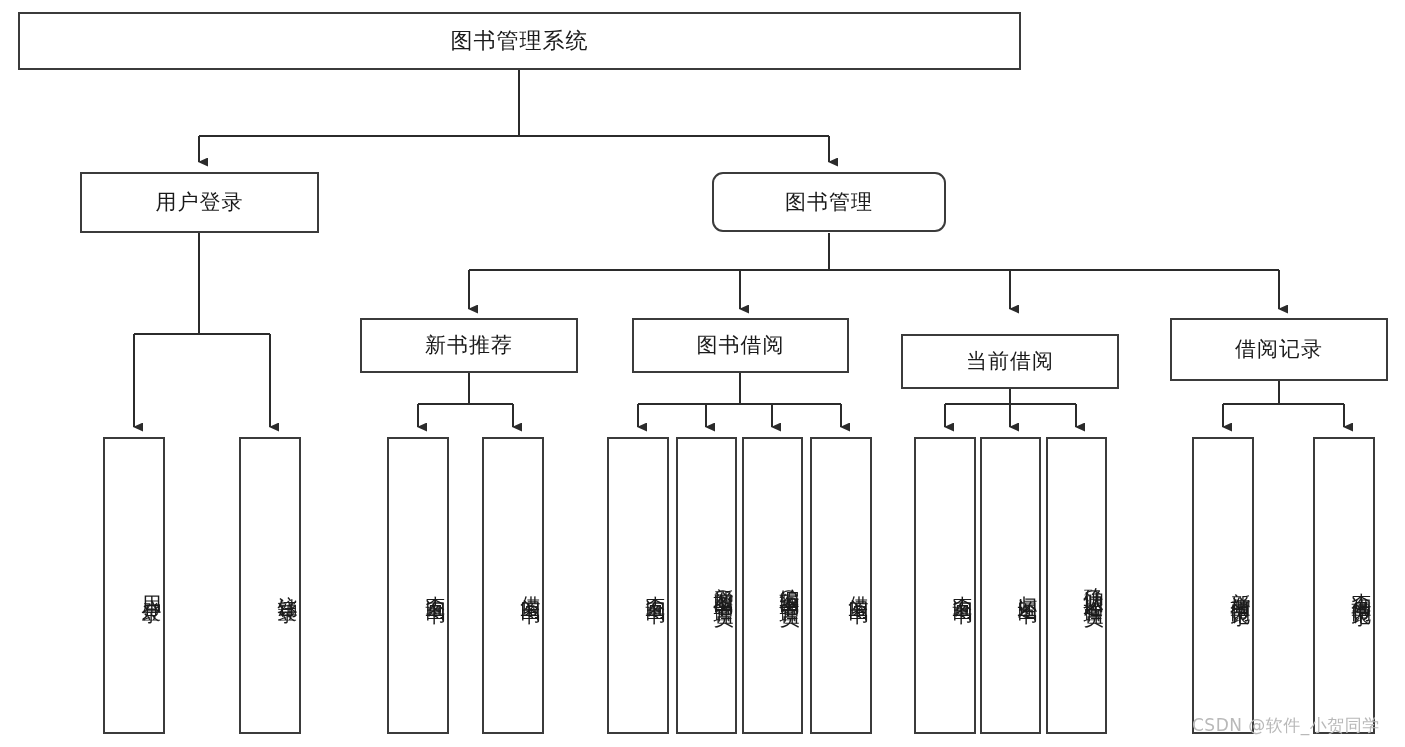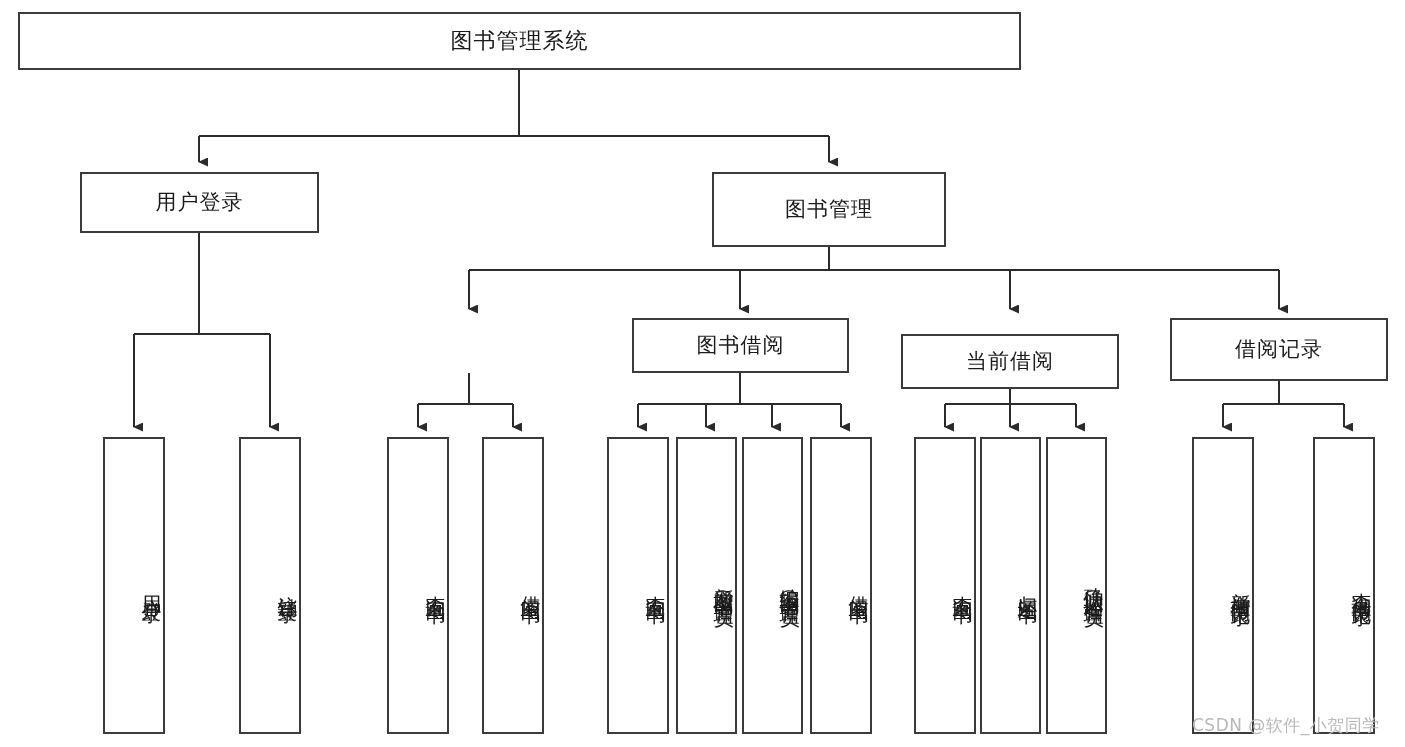--- a/index.html
+++ b/index.html
@@ -118,22 +118,23 @@
       <path d="M1223,404 L1344,404"></path>
       <path d="M1223,404 L1223,427" marker-end="url(#arrow)"></path>
       <path d="M1344,404 L1344,427" marker-end="url(#arrow)"></path>
     </g>
   </svg>
 
   <div class="node root" style="left:18px; top:12px; width:1003px; height:58px;">图书管理系统</div>
 
   <div class="node h" style="left:80px; top:172px; width:239px; height:61px;">用户登录</div>
 
-  <div class="node h" style="left:712px; top:172px; width:234px; height:75px;">图书管理</div>
+  <div class="node h" style="left:712px; top:172px; width:234px; height:60px;border-radius:11px;">图书管理</div>
 
+  <div class="node h" style="left:360px; top:318px; width:218px; height:55px;">新书推荐</div>
 
   <div class="node h" style="left:632px; top:318px; width:217px; height:55px;">图书借阅</div>
 
   <div class="node h" style="left:901px; top:318px; width:218px; height:55px;margin-top:16px;">当前借阅</div>
 
   <div class="node h" style="left:1170px; top:318px; width:218px; height:63px;">借阅记录</div>
 
   <div class="node v" style="left:103px; top:437px; width:62px; height:297px;">
     <span>用户登录</span>
   </div>

